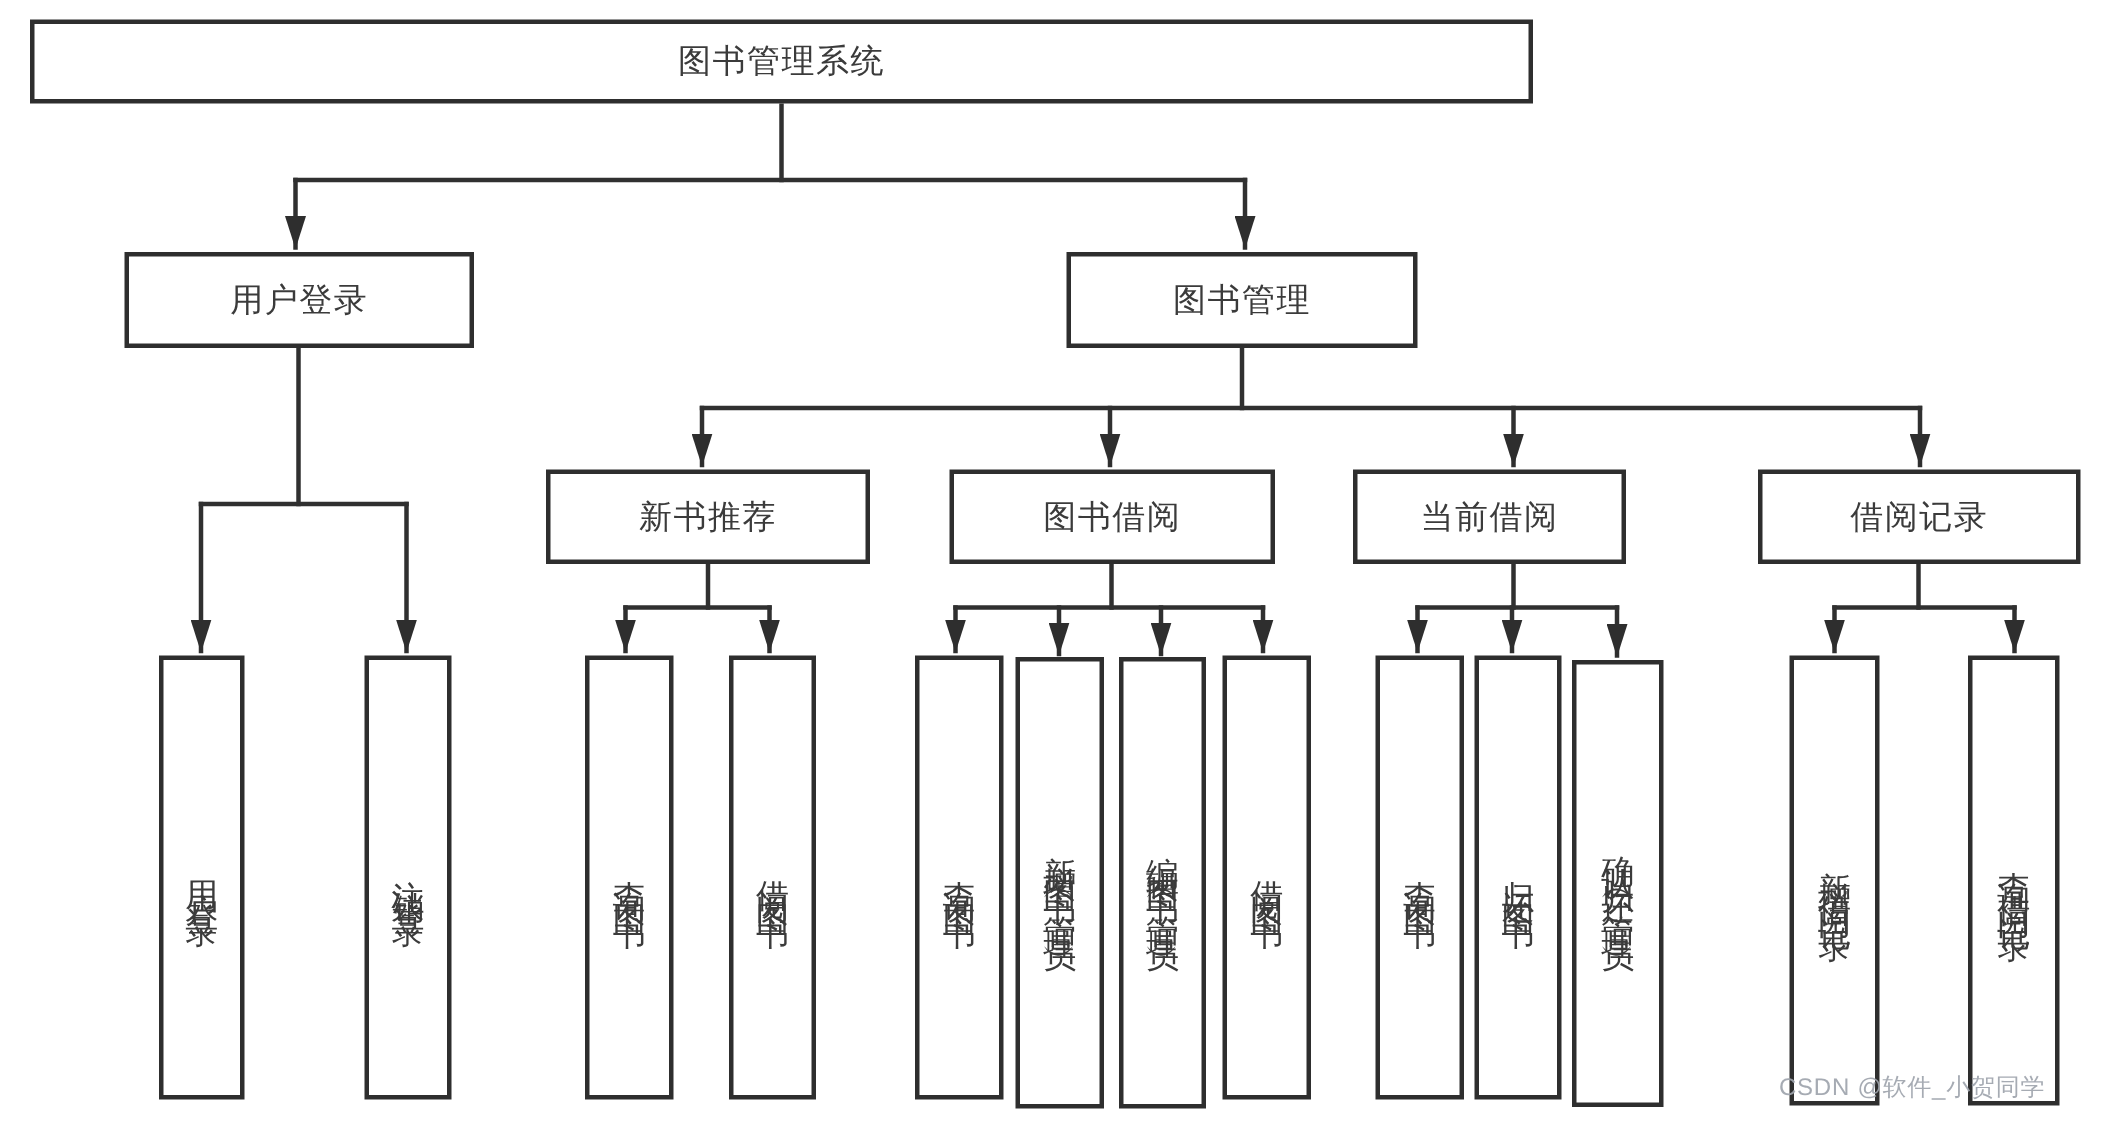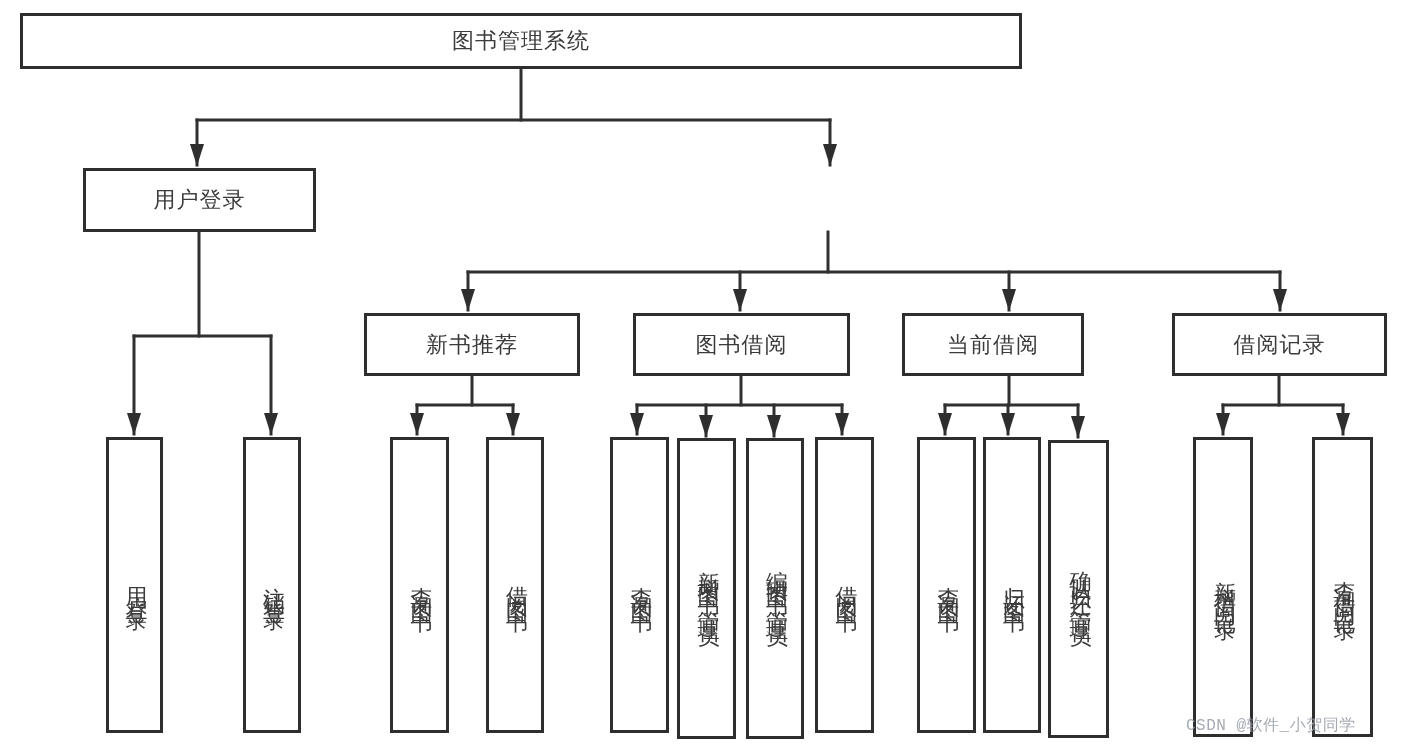--- a/index.html
+++ b/index.html
@@ -1,21 +1,21 @@
 <!DOCTYPE html>
 <html><head>
 <meta charset="utf-8">
 <style>
   html, body { margin: 0; padding: 0; background: #ffffff; }
   .canvas {
     position: relative;
     width: 1405px;
     height: 747px;
     background: #ffffff;
-    font-family: Liberation Mono, monospace;
+    font-family: Liberation Sans, sans-serif;
     overflow: hidden;
   }
   .connectors { position: absolute; left: 0; top: 0; width: 1405px; height: 747px; }
   .ln { stroke: #303030; stroke-width: 3; fill: none; stroke-linecap: square; }
   .box {
     position: absolute;
     box-sizing: border-box;
     background: #ffffff;
     border: 3px solid #2e2e2e;
     color: #3b3b3b;
@@ -93,20 +93,21 @@
 
     <path class="ln" d="M1279,376 V405"></path>
     <path class="ln" d="M1223,405 H1343"></path>
     <path class="ln" d="M1223,405 V434" marker-end="url(#arw)"></path>
     <path class="ln" d="M1343,405 V434" marker-end="url(#arw)"></path>
   </svg>
 
   <div class="box hbox" style="left:20px; top:13px; width:1002px; height:56px;">图书管理系统</div>
 
   <div class="box hbox" style="left:83px; top:168px; width:233px; height:64px;">用户登录</div>
+  <div class="box hbox" style="left:711px; top:168px; width:234px; height:64px;">图书管理</div>
 
   <div class="box hbox" style="left:364px; top:313px; width:216px; height:63px;">新书推荐</div>
   <div class="box hbox" style="left:633px; top:313px; width:217px; height:63px;">图书借阅</div>
   <div class="box hbox" style="left:902px; top:313px; width:182px; height:63px;">当前借阅</div>
   <div class="box hbox" style="left:1172px; top:313px; width:215px; height:63px;">借阅记录</div>
 
   <div class="box vbox" style="left:106px; top:437px; width:57px; height:296px;">
     <span class="vtxt">用户登录</span>
   </div>
   <div class="box vbox" style="left:243px; top:437px; width:58px; height:296px;">

